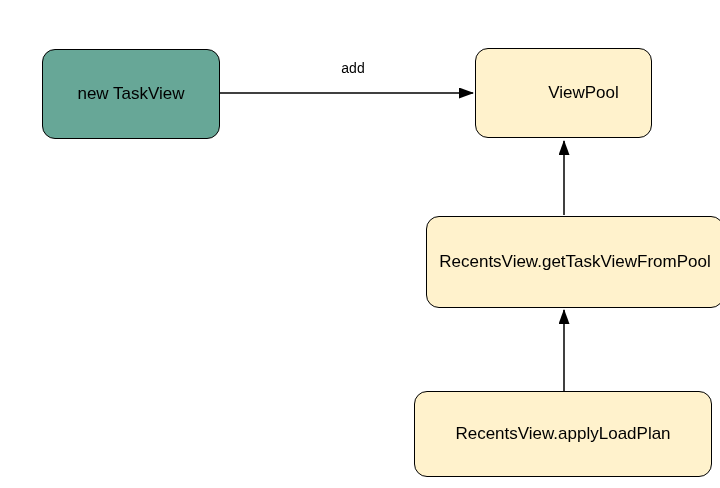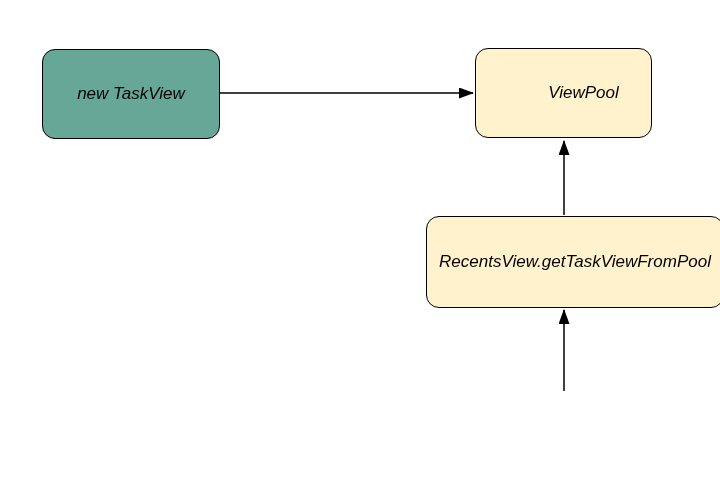--- a/index.html
+++ b/index.html
@@ -24,21 +24,20 @@
     border-radius: 13px;
     display: flex;
     align-items: center;
     justify-content: center;
     text-align: center;
     font-size: 17px;
     line-height: 1.15;
     color: #000000;
     padding: 0 4px;
     white-space: nowrap;
-    font-style: italic;
   }
   .node-new-taskview { left: 42px;  top: 49px;  width: 178px; height: 90px; }
   .node-viewpool     { left: 475px; top: 48px;  width: 177px; height: 90px; }
   .node-getpool      { left: 414px; top: 216px; width: 298px; height: 92px; }
   .node-applyload    { left: 414px; top: 391px; width: 298px; height: 86px; }
   .edge-label {
     position: absolute;
     left: 313px;
     top: 58px;
     width: 80px;
@@ -70,15 +69,19 @@
   </div>
 
   <div class="node node-viewpool" style="background-color: rgb(255, 242, 204); border-color: rgb(0, 0, 0); padding-left: 44px;">
     <span>ViewPool</span>
   </div>
 
   <div class="node node-getpool" style="background-color: rgb(255, 242, 204); border-color: rgb(0, 0, 0); margin-left: 12px;">
     <span>RecentsView.getTaskViewFromPool</span>
   </div>
 
+  <div class="node node-applyload" style="background-color: rgb(255, 242, 204); border-color: rgb(0, 0, 0);">
+    <span>RecentsView.applyLoadPlan</span>
+  </div>
 
+  <div class="edge-label">add</div>
 
 </div>
 
 </body></html>

